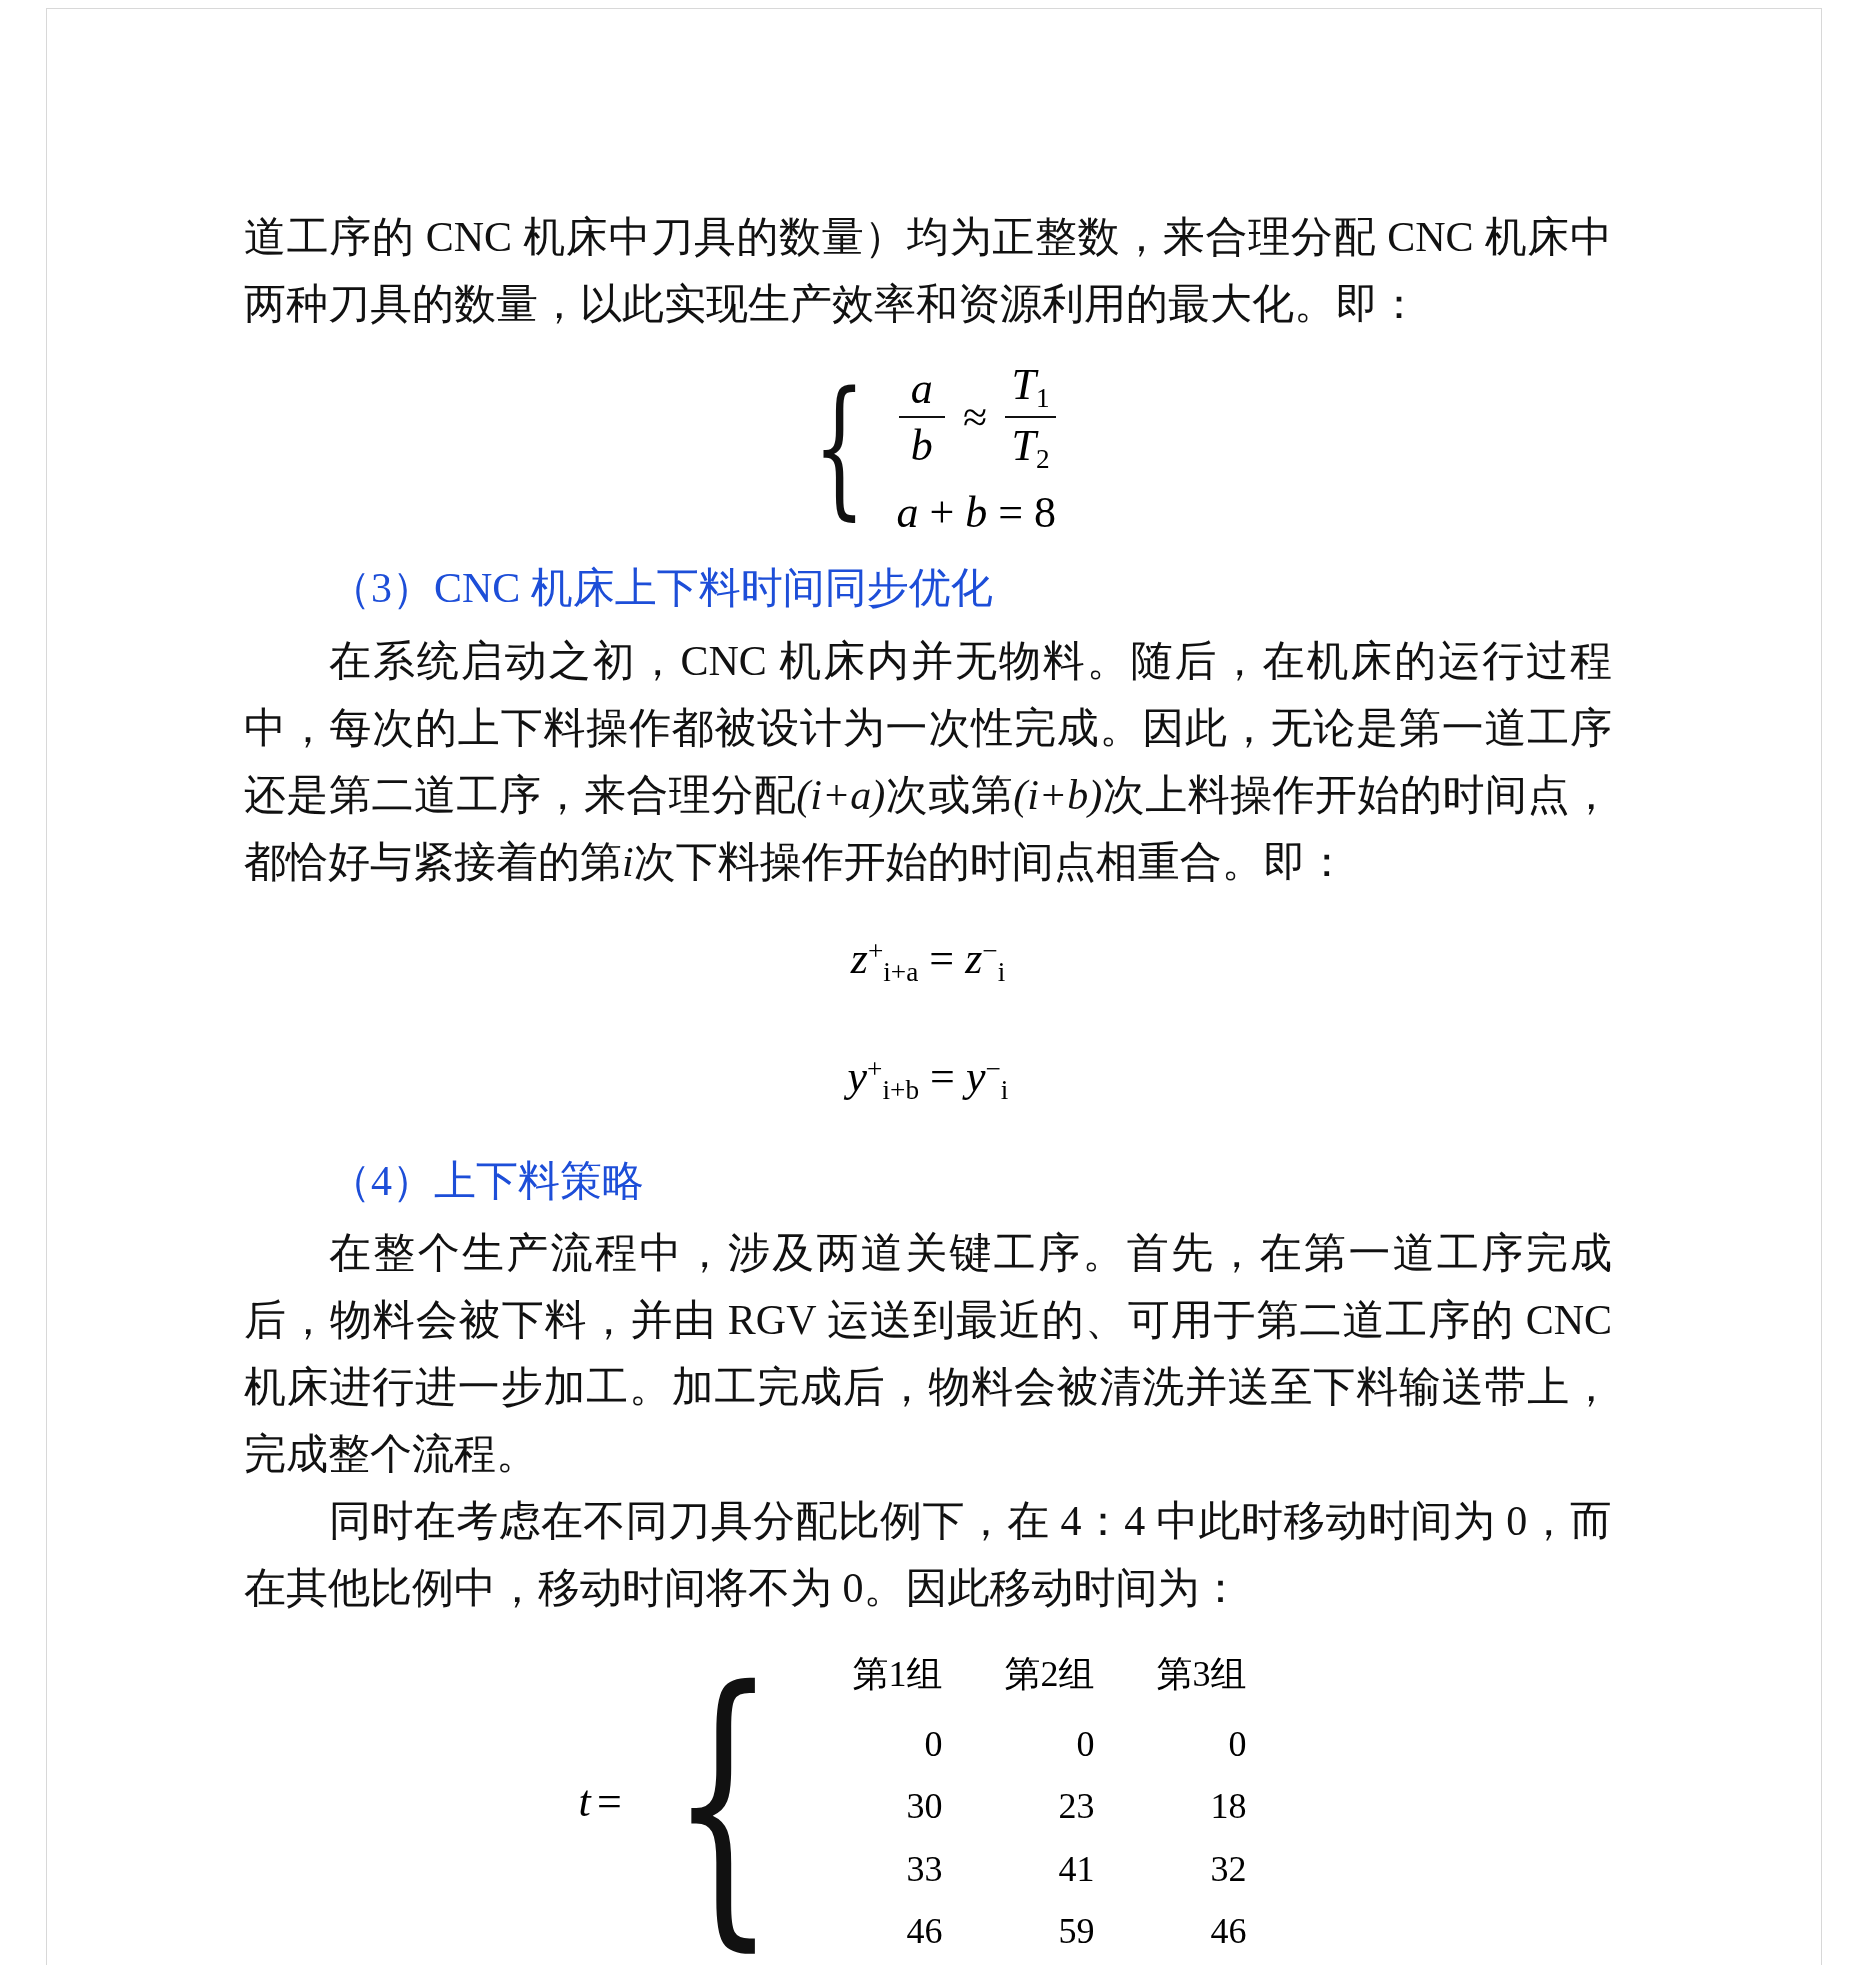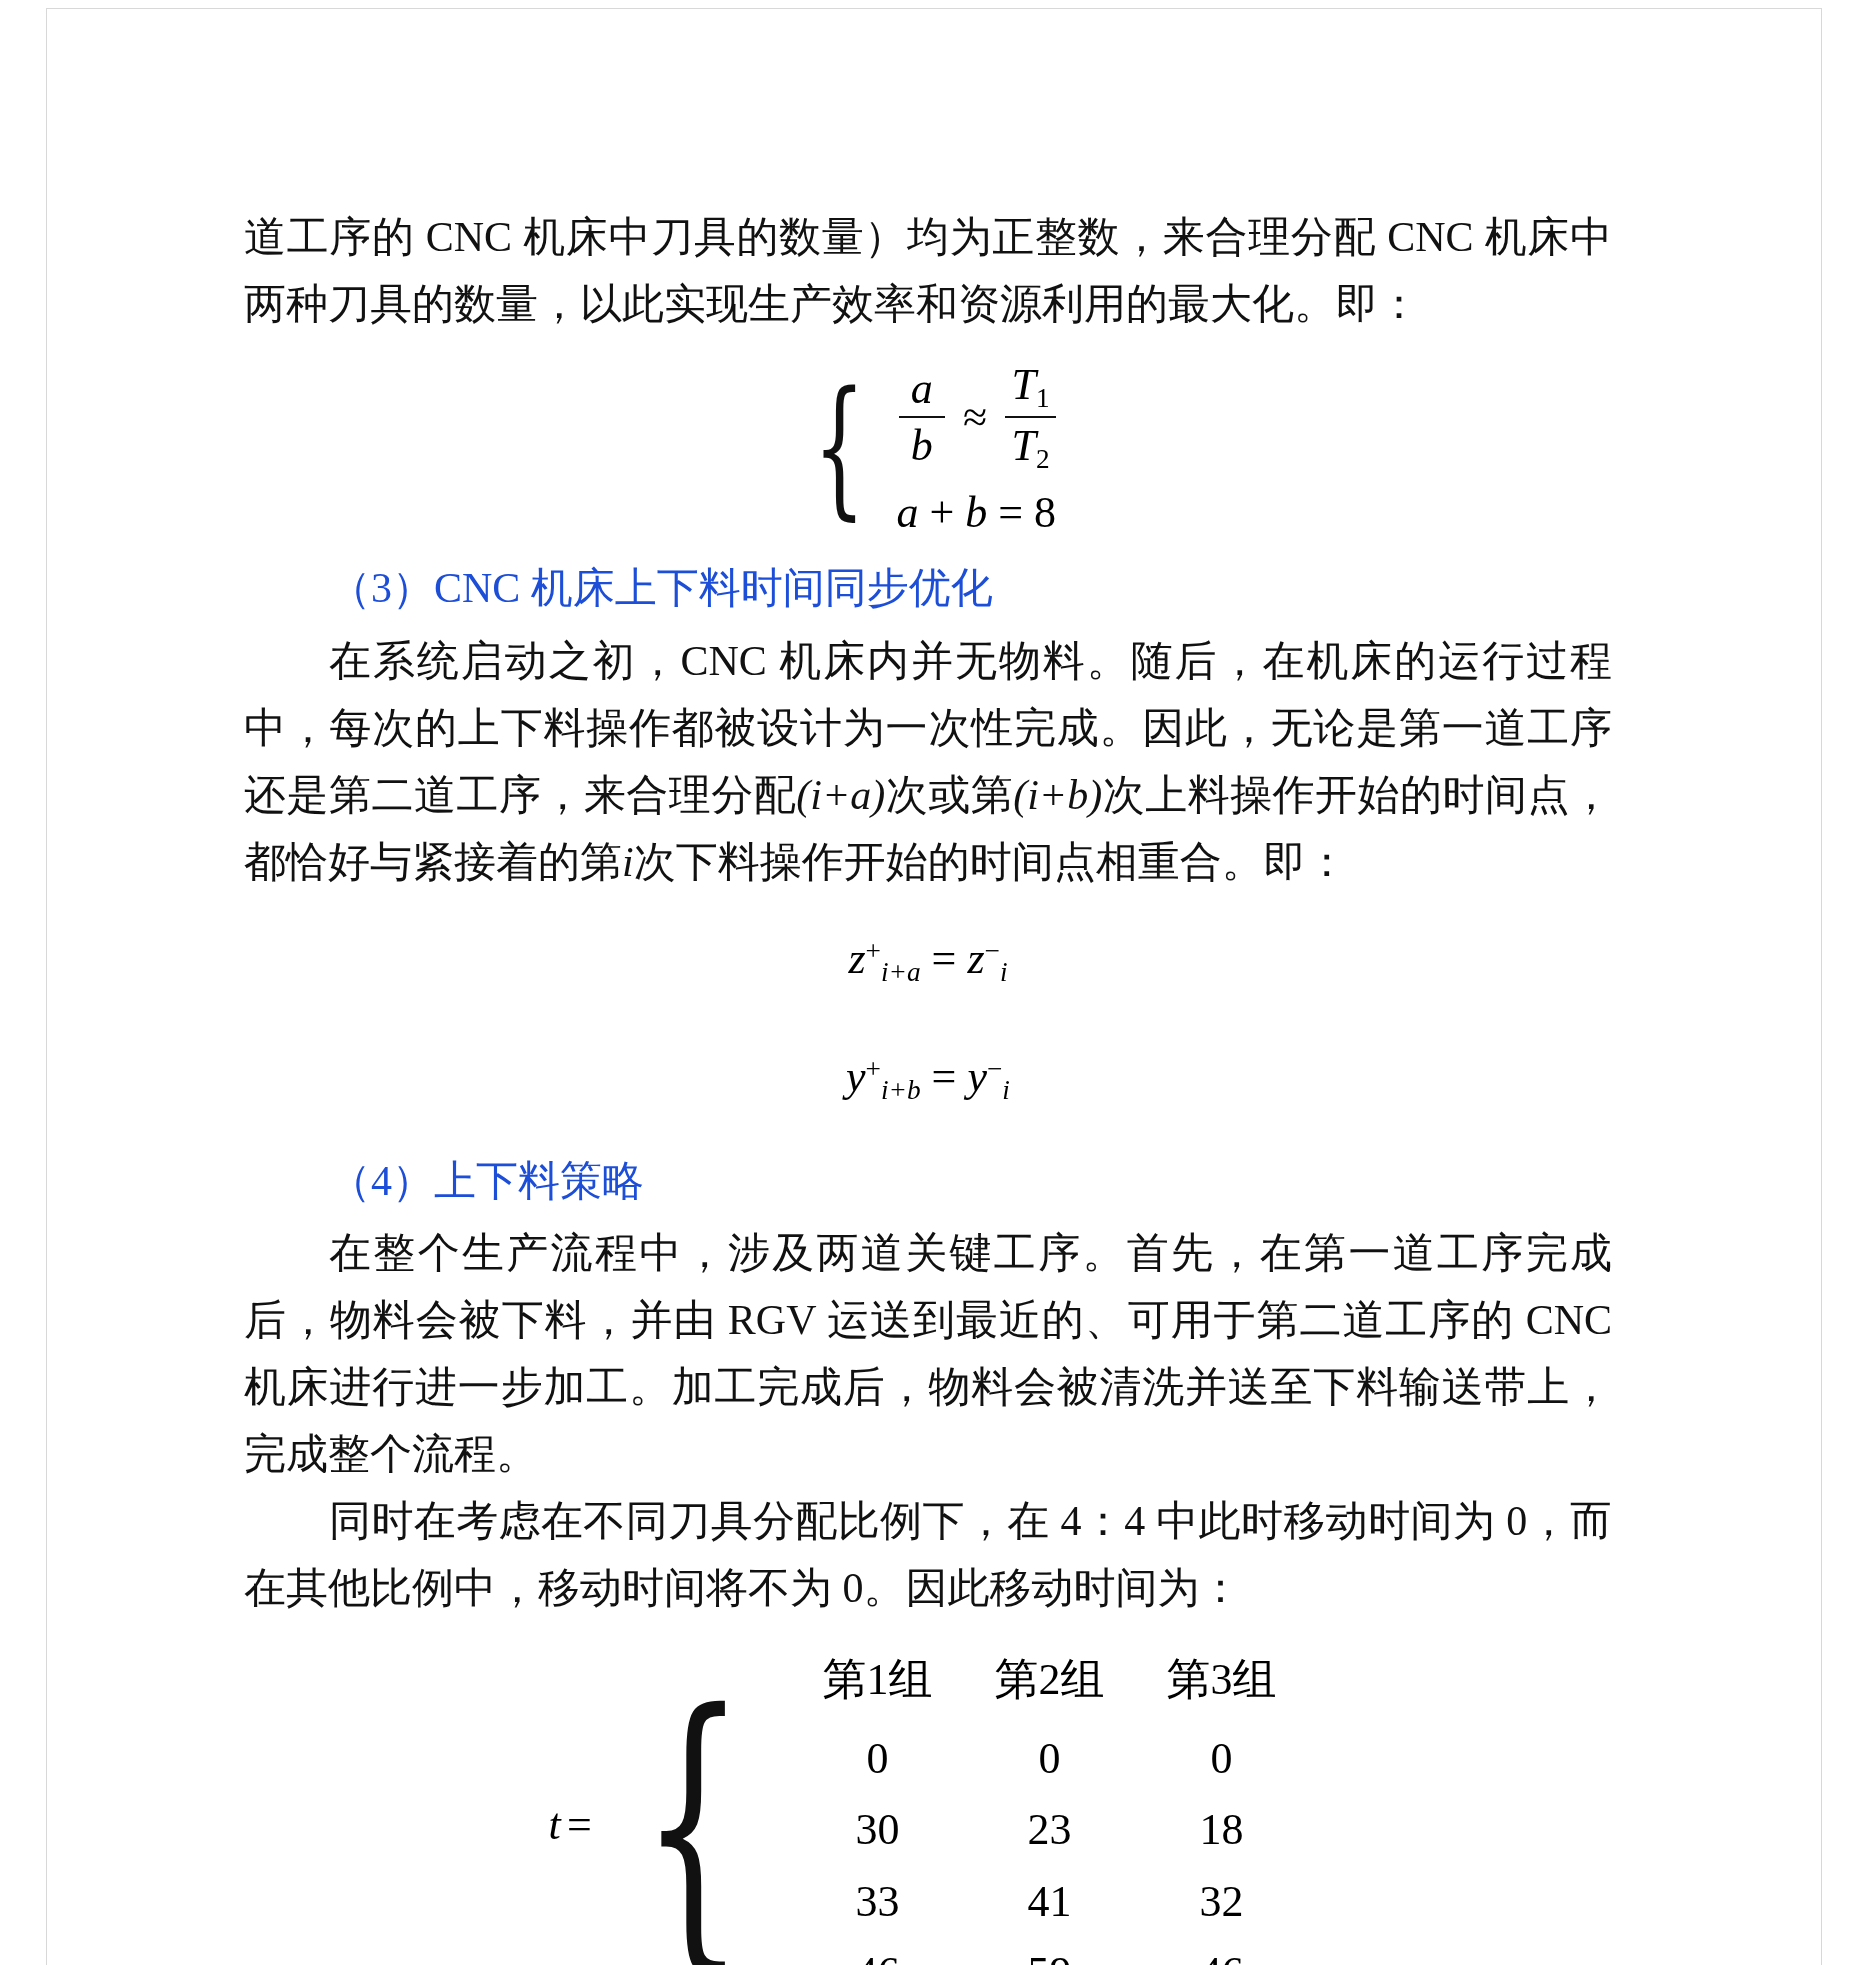--- a/index.html
+++ b/index.html
@@ -101,21 +101,21 @@
   .frac .bar {
     width: 100%;
     min-width: 46px;
     height: 2px;
     background: #111;
   }
   .approx { font-size: 44px; margin: 0 10.2px; }
   .eq1-row2 { font-size: 44px; padding-left: 5.5px; }
 
   sub.s { font-size: 0.62em; vertical-align: -0.28em; font-style: normal; }
-  sub.si { font-size: 0.62em; vertical-align: -0.28em; font-style: italic; }
+  sub.si { font-size: 0.62em; vertical-align: -0.28em; }
   sup.s { font-size: 0.62em; vertical-align: 0.48em; font-style: normal; }
 
   .eq2 {
     text-align: center;
     font-size: 44px;
     line-height: 81px;
     margin: 15.7px 0 7.9px 0;
   }
 
   
@@ -129,22 +129,22 @@
   .matrix-brace {
     font-size: 299px;
     color: #111;
     line-height: 0.92;
     margin-right: 3.1px;
   }
   table.matrix {
     border-collapse: collapse;
   }
   table.matrix td {
-    font-size: 44px;
-    text-align: center;
+    font-size: 36px;
+    text-align: right;
     padding: 10.2px 31px;
     font-family: "Liberation Serif", "DejaVu Serif", serif;
   }
   table.matrix td.hdr {
     padding-bottom: 13.4px;
   }
 </style>
 </head>
 <body>
 

